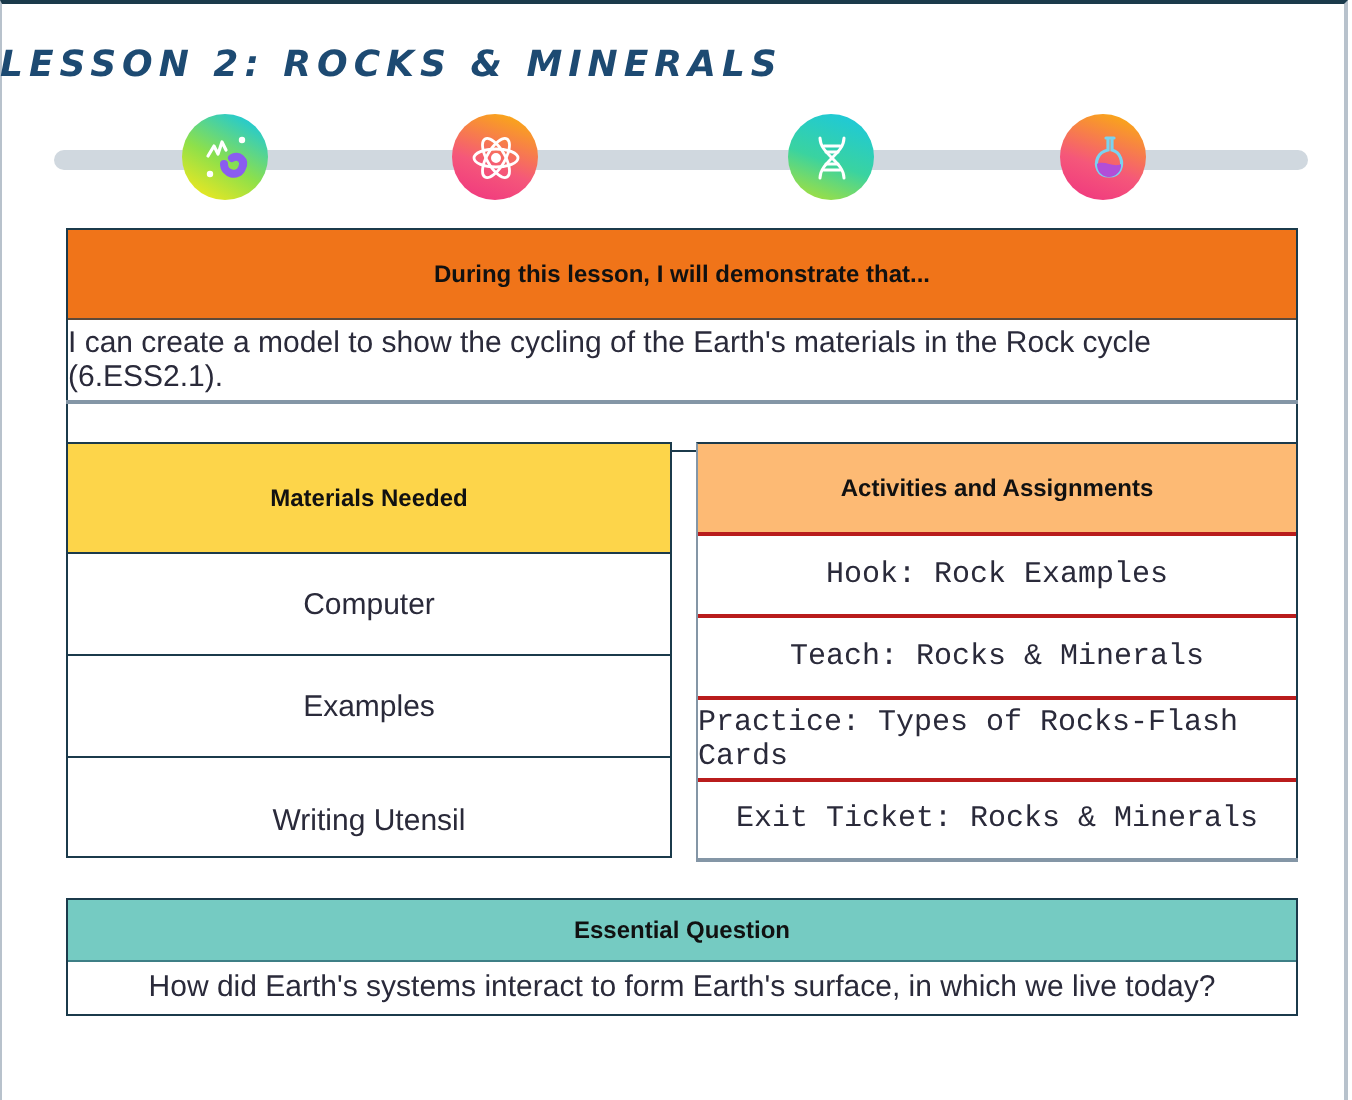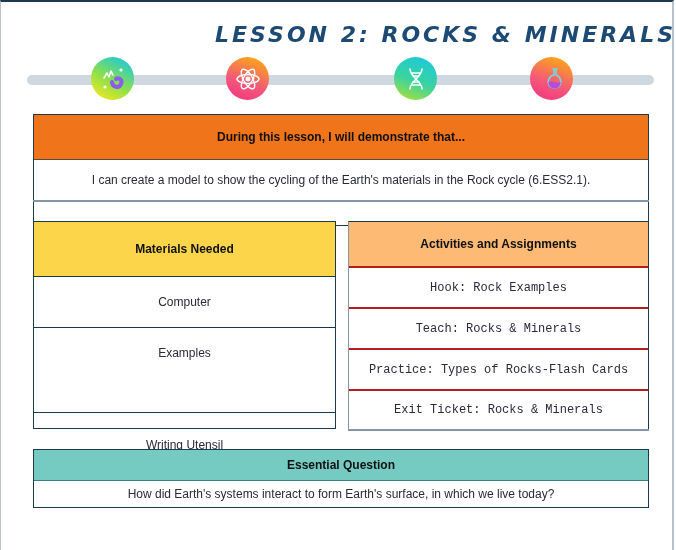--- a/index.html
+++ b/index.html
@@ -1,24 +1,24 @@
 <!DOCTYPE html>
 <html><head>
 <meta charset="utf-8">
 <style>
   html, body { margin:0; padding:0; }
   body { width:676px; height:550px; background:#ffffff; position:relative; overflow:hidden; font-family:"Liberation Sans", sans-serif; }
   .frame { position:absolute; left:0; top:0; width:674px; height:550px; border-left:1px solid #b8c2cc; border-right:2px solid #b8c2cc; border-top:2px solid #1b3a4b; box-sizing:border-box; }
-  .title { position:absolute; left:0; right:0; top:22px; text-align:right; font-family:"DejaVu Sans", sans-serif; font-weight:bold; font-style:italic; font-size:22px; letter-spacing:3px; color:#1d4a72; }
+  .title { position:absolute; left:0; right:0; top:22px; text-align:left; font-family:"DejaVu Sans", sans-serif; font-weight:bold; font-style:italic; font-size:18px; letter-spacing:3px; color:#1d4a72; }
   .track { position:absolute; left:27px; top:75px; width:627px; height:10px; border-radius:5px; background:#d0d8df; }
   .icon { position:absolute; width:43px; height:43px; border-radius:50%; top:57px; display:flex; align-items:center; justify-content:center; }
   .icon svg { width:28px; height:28px; }
   .tbl { position:absolute; box-sizing:border-box; border:1.5px solid #1b3a4b; background:#fff; }
   .hdr { display:flex; align-items:center; justify-content:center; font-weight:bold; font-size:12px; color:#111; box-sizing:border-box; border-bottom:1.5px solid #6e7a82; }
-  .cell { display:flex; align-items:center; justify-content:center; font-size:12px; color:#2a2a3a; box-sizing:border-box; text-align:left; }
+  .cell { display:flex; align-items:center; justify-content:center; font-size:15px; color:#2a2a3a; box-sizing:border-box; text-align:left; }
   .row-l { border-top:1.5px solid #1b3a4b; }
   .row-r { border-top:2px solid #b91c1c;font-family:Liberation Mono, monospace; }
 </style>
 </head>
 <body>
 
 <div class="frame"></div>
 
 <div class="title">LESSON 2: ROCKS &amp; MINERALS</div>
 
@@ -57,21 +57,21 @@
 <div class="tbl" style="left:33px; top:114px; width:616px; height:112px;">
   <div class="hdr" style="height:45px; background:#f07419; border-bottom-color:#5e4a3a;">During this lesson, I will demonstrate that...</div>
   <div class="cell" style="height:40px;">I can create a model to show the cycling of the Earth's materials in the Rock cycle (6.ESS2.1).</div>
 </div>
 <div style="position:absolute; left:33px; top:200px; width:616px; height:2px; background:#8496a6;"></div>
 
 <div class="tbl" style="left:33px; top:221px; width:303px; height:208px;">
   <div class="hdr" style="height:54px; background:#fdd54a; border-bottom:none;">Materials Needed</div>
   <div class="cell row-l" style="height:51px;">Computer</div>
   <div class="cell row-l" style="height:51px;">Examples</div>
-  <div class="cell row-l" style="height:64px;margin-top:34px;">Writing Utensil</div>
+  <div class="cell row-l" style="height:64px;">Writing Utensil</div>
 </div>
 
 <div class="tbl" style="left:348px; top:221px; width:301px; height:210px; border-left-color:#8496a6;">
   <div class="hdr" style="height:44px; background:#fdba74; border-bottom:none;">Activities and Assignments</div>
   <div class="cell row-r" style="height:41px;">Hook: Rock Examples</div>
   <div class="cell row-r" style="height:41px;">Teach: Rocks &amp; Minerals</div>
   <div class="cell row-r" style="height:41px;">Practice: Types of Rocks-Flash Cards</div>
   <div class="cell row-r" style="height:39px;">Exit Ticket: Rocks &amp; Minerals</div>
 </div>
 <div style="position:absolute; left:348px; top:429px; width:301px; height:2px; background:#8496a6;"></div>

